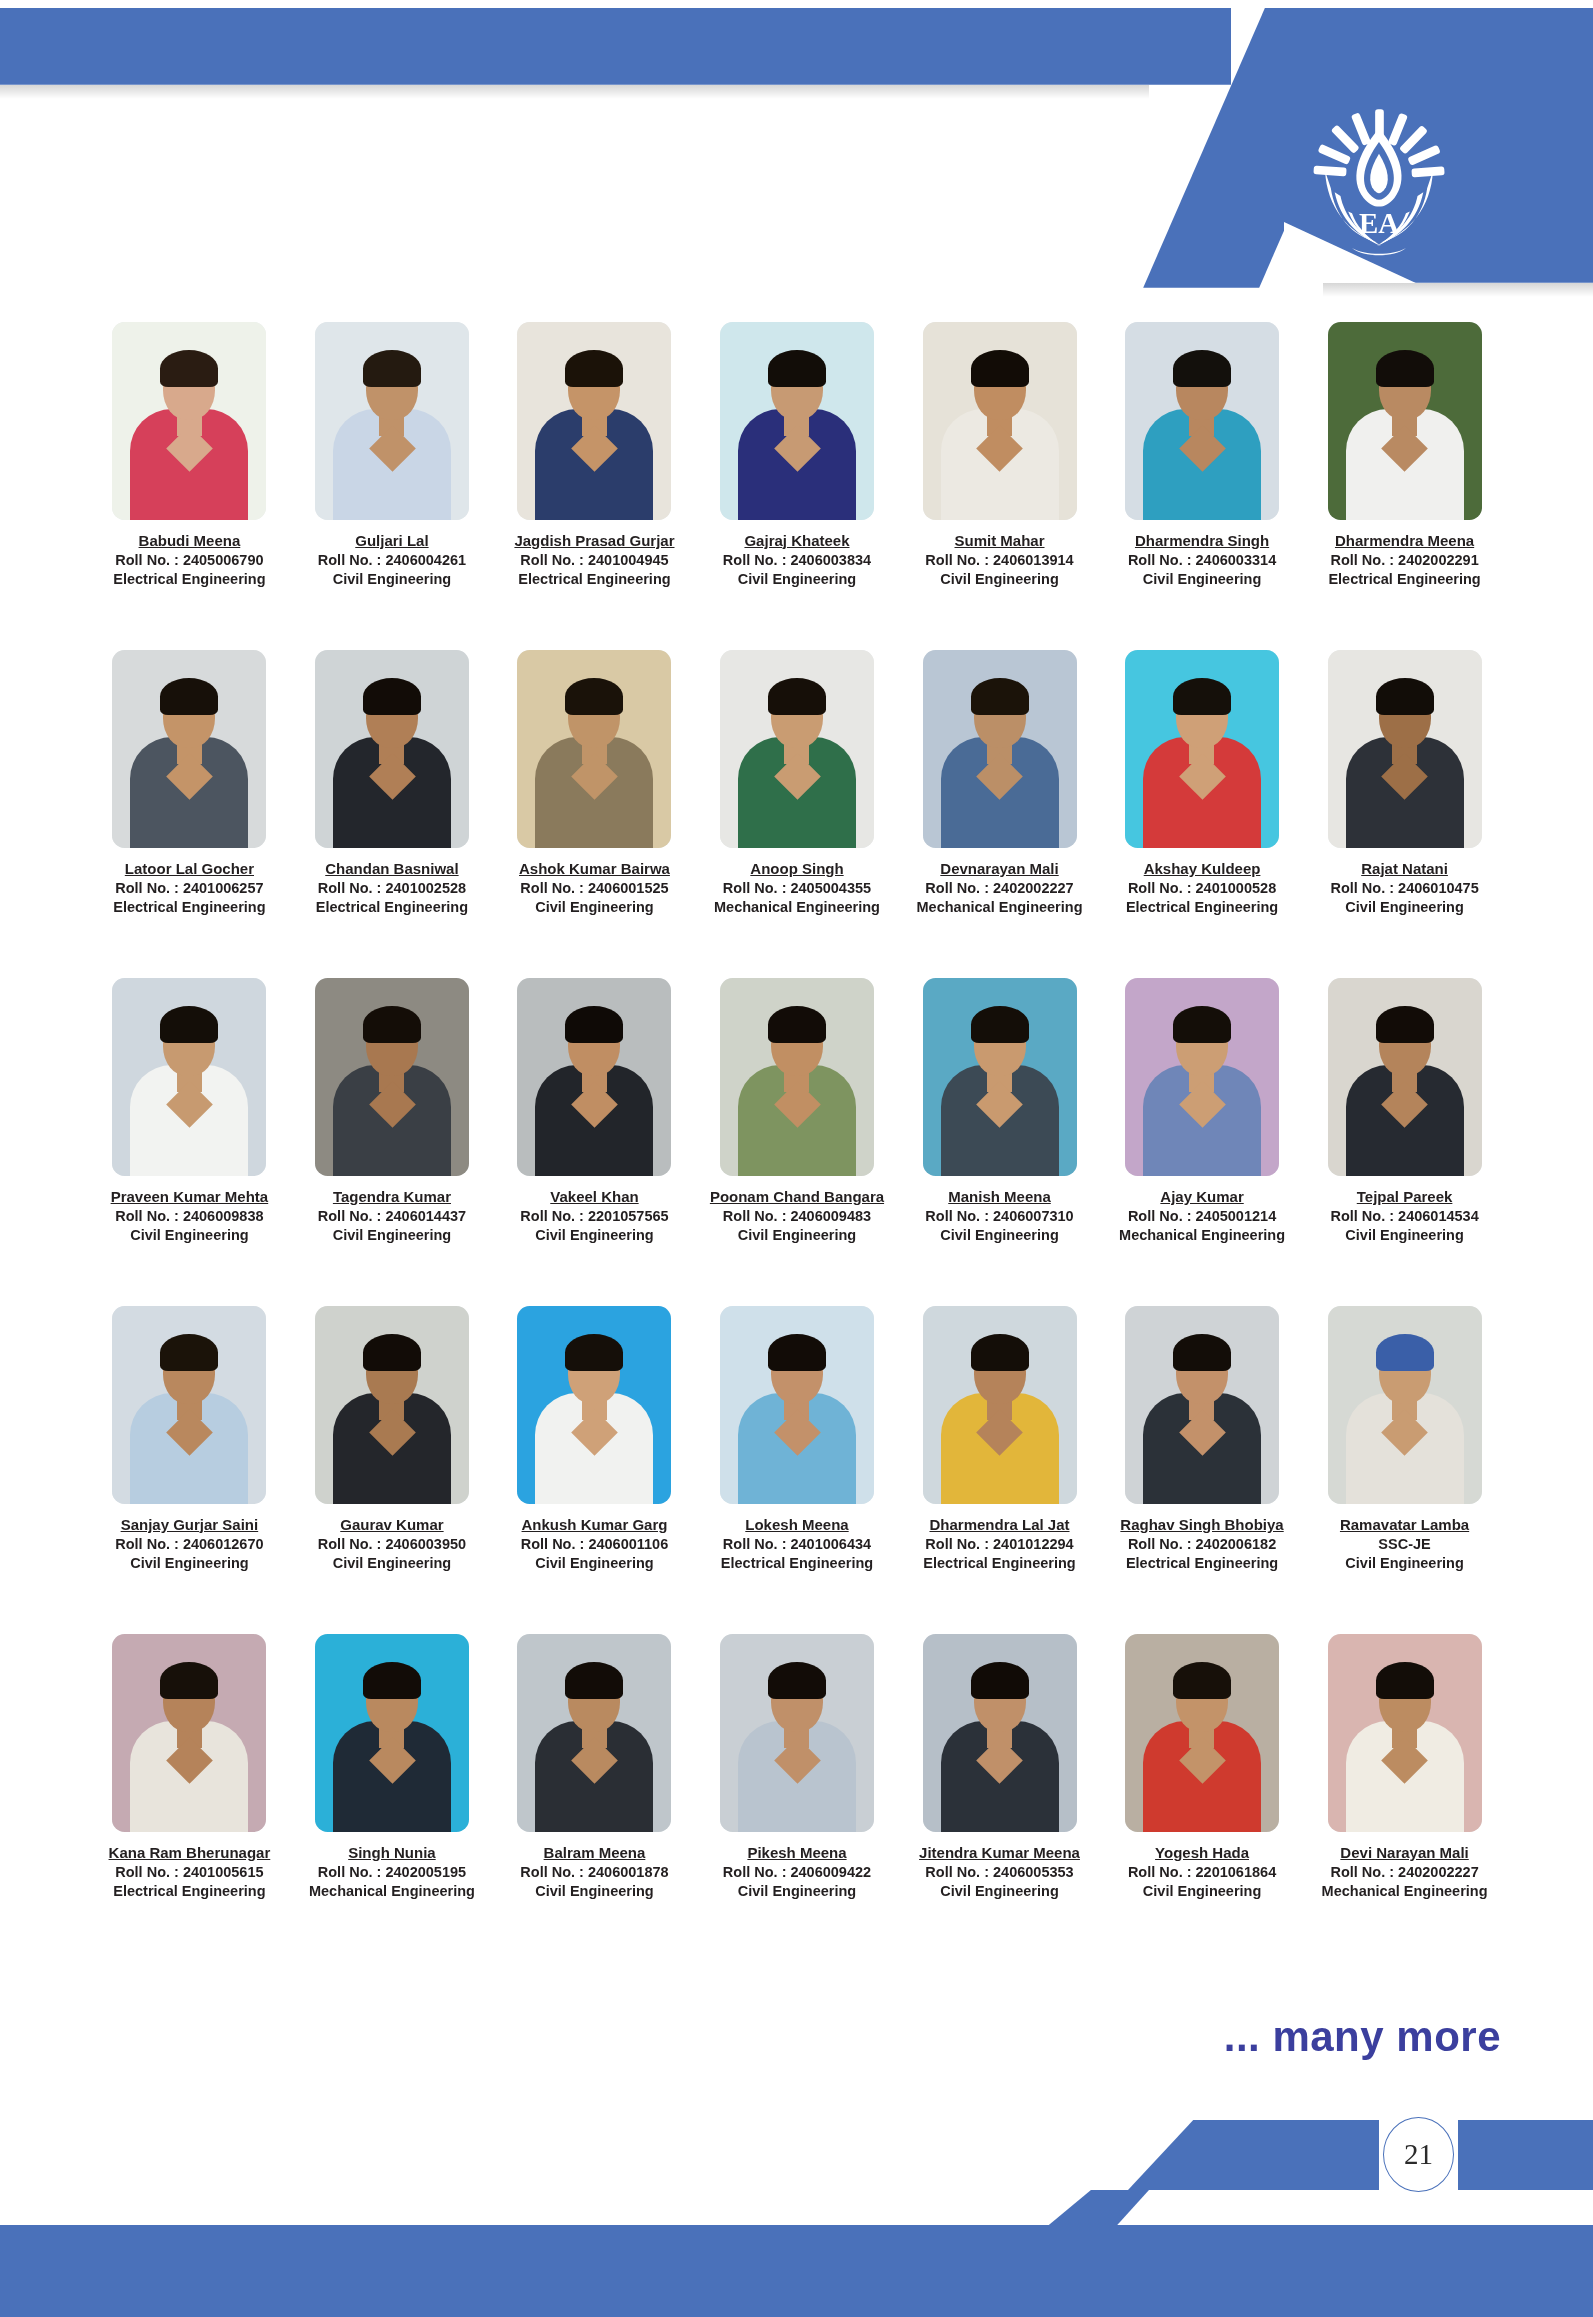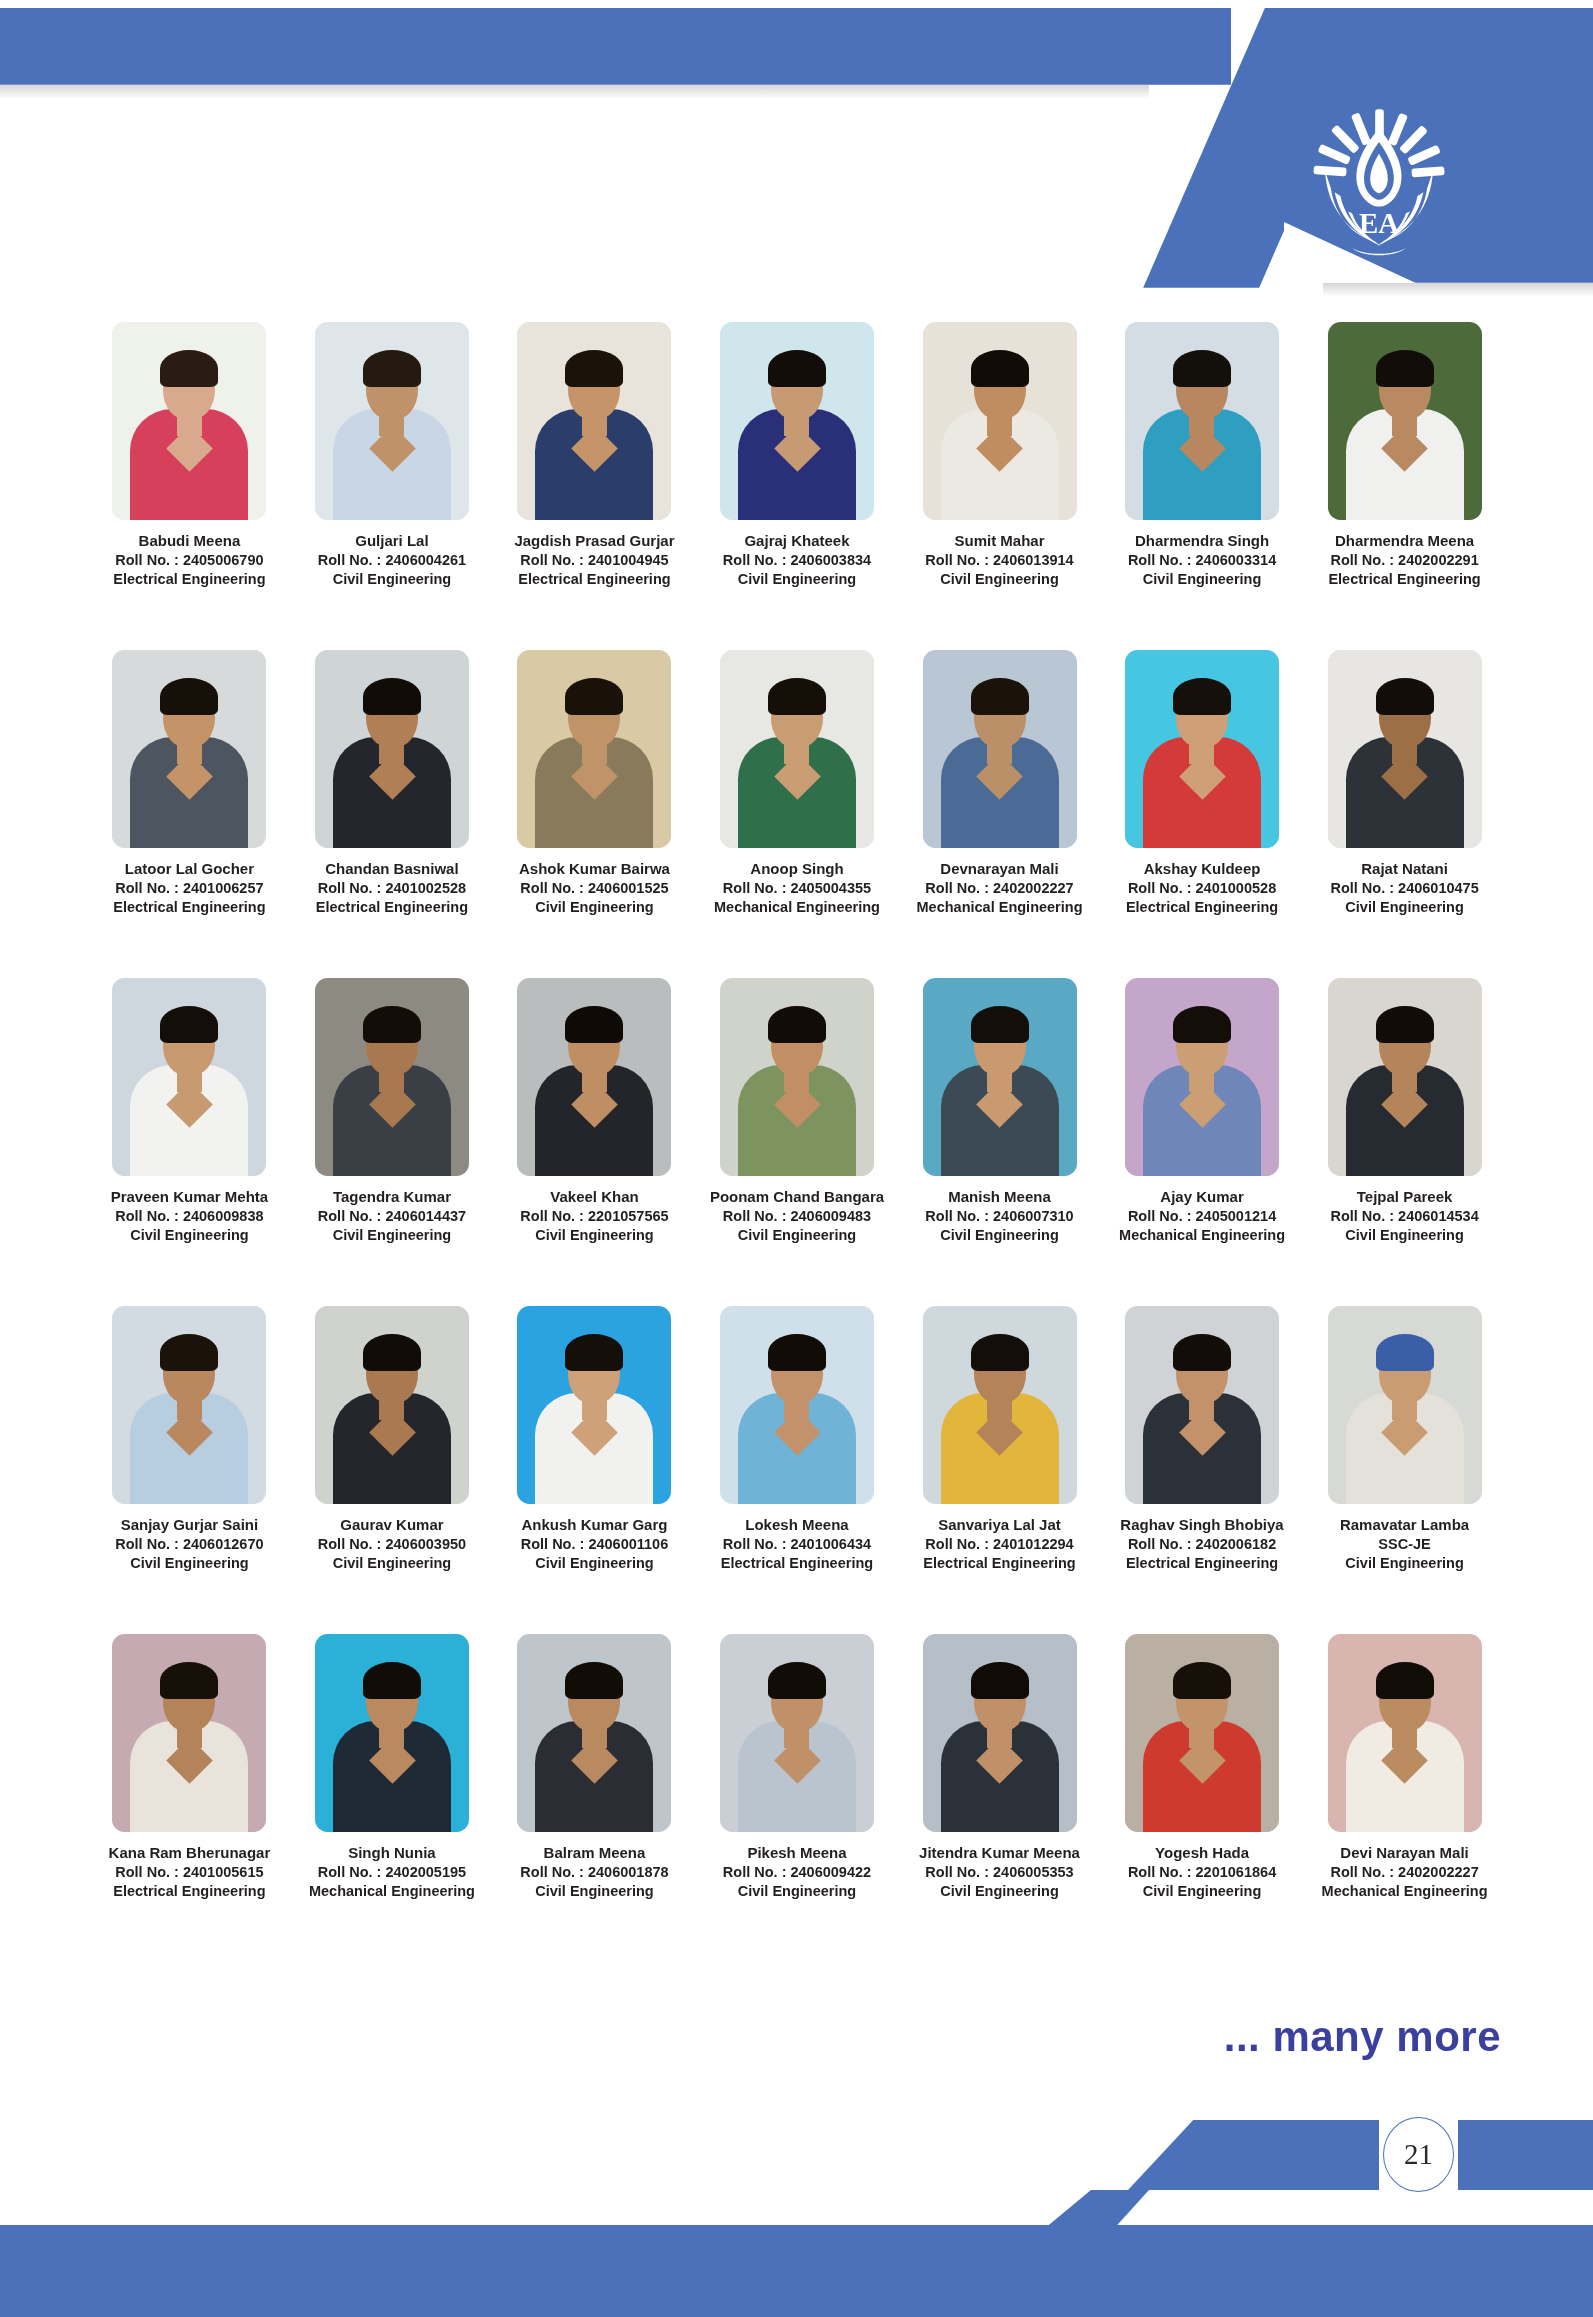--- a/index.html
+++ b/index.html
@@ -154,21 +154,21 @@
   }
 
   .caption {
     margin-top:10.6px;
     text-align:center;
     line-height:1.34;
     color:#231f20;
     font-weight:bold;
     width:193px;
   }
-  .c-name { font-size:15px; }
+  .c-name { font-size:15px;text-decoration:underline; }
   .c-roll { font-size:14.5px; }
   .c-branch { font-size:14.5px; }
 
   
   .many-more {
     position:absolute;
     right:92px; top:2013px;
     font-size:42px;
     font-weight:bold;
     color:#3b3f9e;
@@ -652,21 +652,21 @@
       <div class="cell">
         <div class="photo">
           <div class="bg" style="background: rgb(207, 216, 221);"></div>
           <div class="sil-body" style="background: rgb(226, 182, 58);"></div>
           <div class="sil-neck" style="background: rgb(181, 131, 90);"></div>
           <div class="sil-head" style="background: rgb(181, 131, 90);"></div>
           <div class="sil-hair" style="background: rgb(20, 14, 8);"></div>
           <div class="sil-collar" style="background: rgb(181, 131, 90);"></div>
         </div>
         <div class="caption">
-          <div class="c-name">Sanvariya Lal Jat</div>
+          <div class="c-name">Dharmendra Lal Jat</div>
           <div class="c-roll">Roll No. : 2401012294</div>
           <div class="c-branch">Electrical Engineering</div>
         </div>
       </div>
       <div class="cell">
         <div class="photo">
           <div class="bg" style="background: rgb(207, 211, 214);"></div>
           <div class="sil-body" style="background: rgb(43, 49, 56);"></div>
           <div class="sil-neck" style="background: rgb(195, 145, 106);"></div>
           <div class="sil-head" style="background: rgb(195, 145, 106);"></div>

